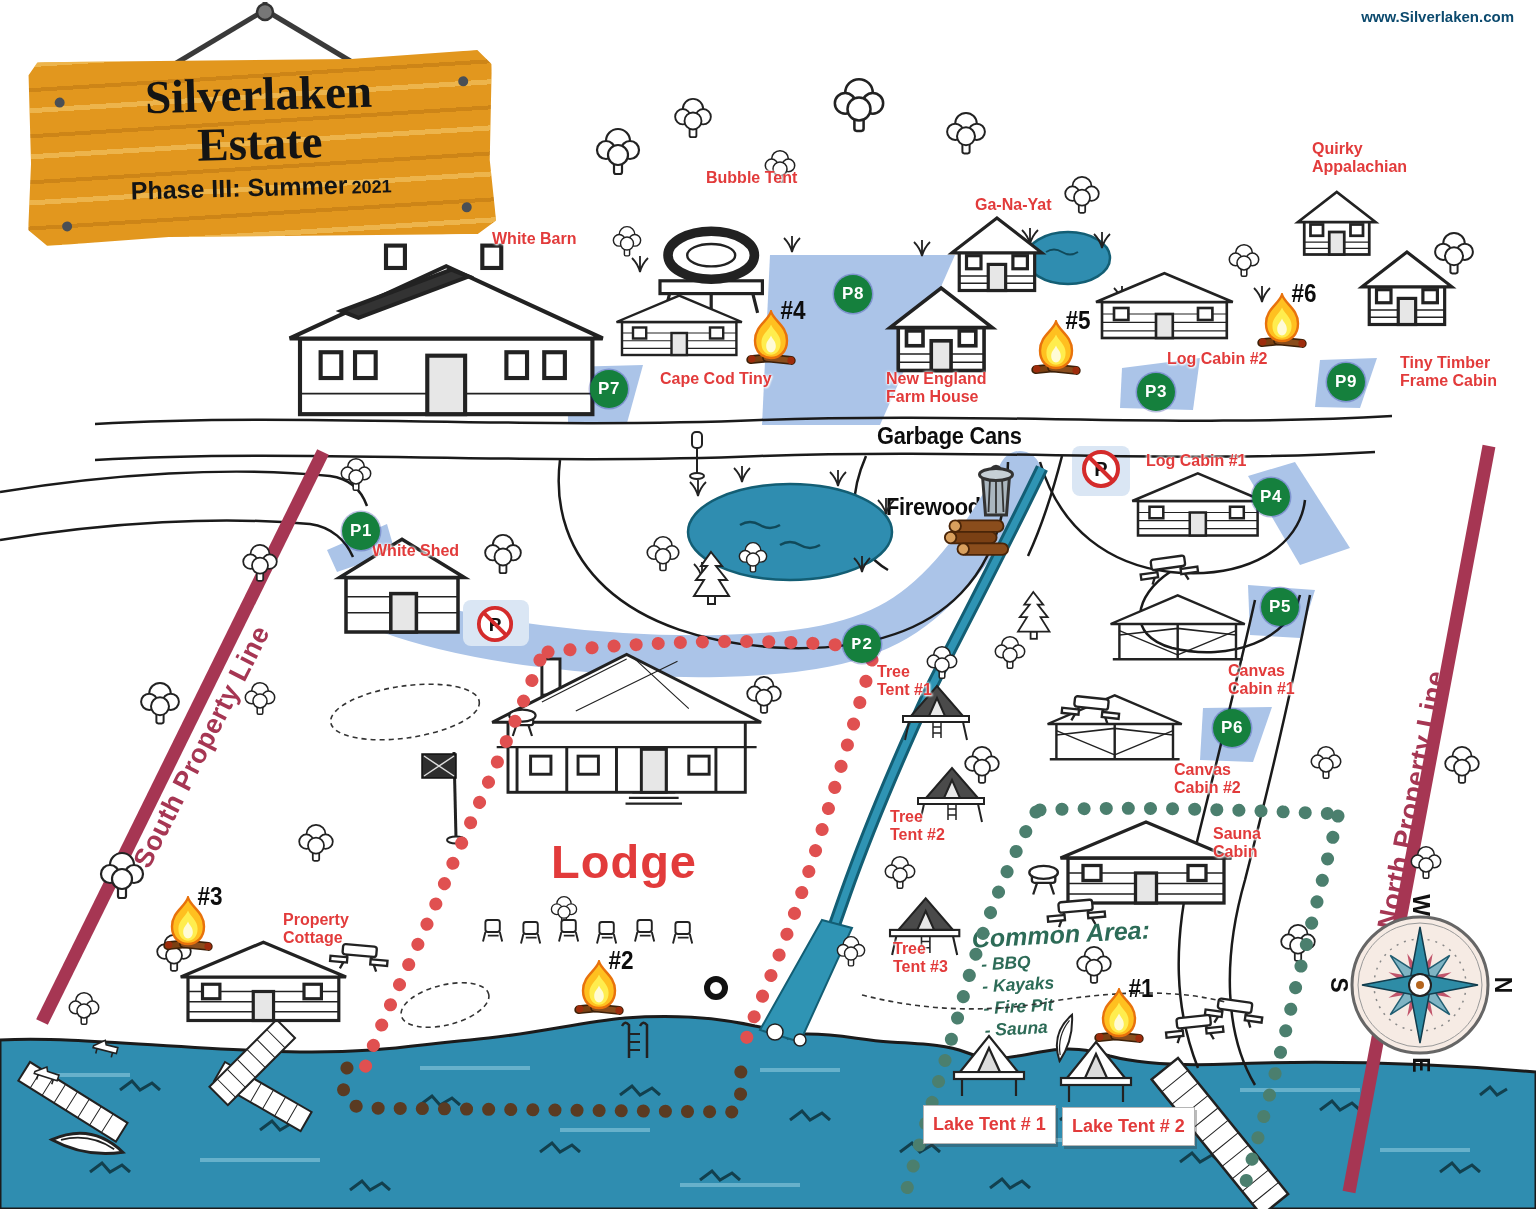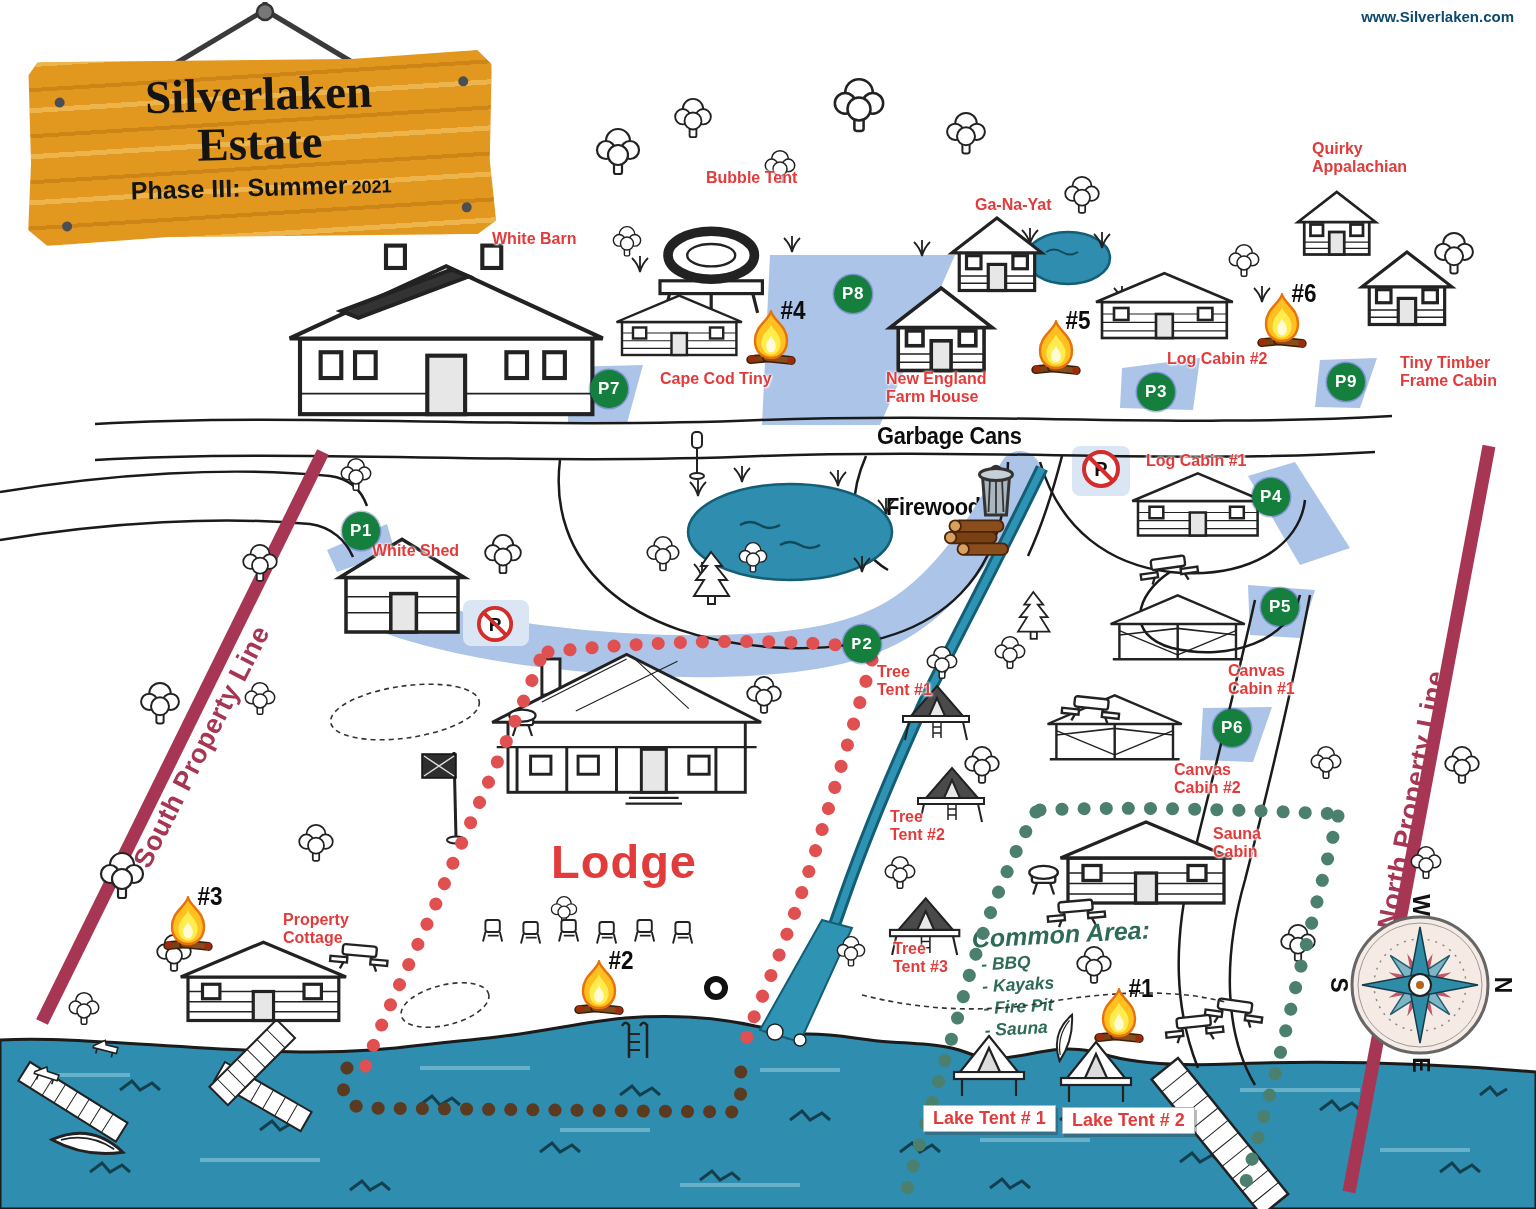--- a/index.html
+++ b/index.html
@@ -7,21 +7,21 @@
   #bg{position:absolute;left:0;top:0;z-index:1;}
   #overlay{position:absolute;left:0;top:0;width:100%;height:100%;z-index:5;pointer-events:none;}
   .loc-label{position:absolute;color:#e23b3b;font-weight:800;font-size:16px;line-height:1.14;
     white-space:pre-line;text-shadow:0 0 3px #fff,0 0 3px #fff,1px 1px 2px #fff;}
   .p-circle{position:absolute;width:38px;height:38px;border-radius:50%;background:#15803d;color:#fff;
     font-weight:800;font-size:17px;display:flex;align-items:center;justify-content:center;
     transform:translate(-50%,-50%);letter-spacing:.5px;box-shadow:0 0 0 1.5px rgba(25,35,150,.3);}
   .firepit{position:absolute;width:52px;height:56px;}
   .fire-num{position:absolute;left:34px;top:-14px;color:#0d0d0d;font-weight:800;font-size:25px;transform:scaleX(.9);}
   .lake-tent-label{position:absolute;background:#fff;border:1px solid #b5b5b5;box-shadow:2px 3px 0 rgba(60,60,60,.35);
-    color:#e23b3b;font-weight:800;font-size:18px;padding:2px 9px;white-space:nowrap;}
+    color:#e23b3b;font-weight:800;font-size:18px;padding:8px 9px;white-space:nowrap;}
   .black-label{position:absolute;color:#0d0d0d;font-weight:800;font-size:23px;transform:scaleX(.95);
     transform-origin:left;letter-spacing:-.3px;}
   #garbage-label{left:877px;top:423px;}
   #firewood-label{left:886px;top:494px;}
   #lodge-label{position:absolute;left:551px;top:834px;color:#e23b3b;font-weight:800;font-size:47px;letter-spacing:1px;}
   #website{position:absolute;right:22px;top:8px;color:#0c4a6e;font-weight:800;font-size:15px;}
   #common{position:absolute;left:974px;top:920px;color:#2d6b57;transform:rotate(-3deg);}
   #common .ca-title{font-style:italic;font-weight:800;font-size:25px;}
   #common .ca-item{font-style:italic;font-weight:800;font-size:17.5px;margin-top:1px;padding-left:8px;}
   .prop-label{position:absolute;color:#a63653;font-weight:800;font-size:27px;white-space:nowrap;letter-spacing:.5px;}

